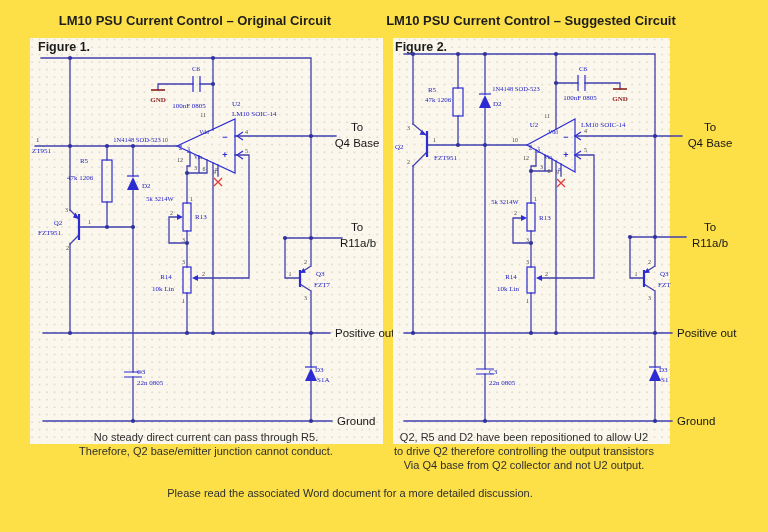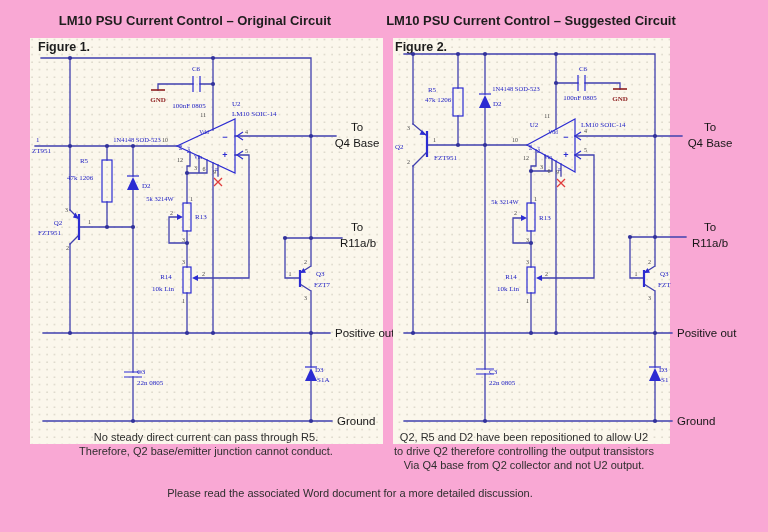--- a/index.html
+++ b/index.html
@@ -1,16 +1,16 @@
 <!DOCTYPE html>
 <html><head>
 <meta charset="utf-8">
 <style>
   html,body{margin:0;padding:0;background:#ffffff;}
-  #stage{position:relative;width:768px;height:532px;background:#f9a8d4;overflow:hidden;}
+  #stage{position:relative;width:768px;height:532px;background:#fde047;overflow:hidden;}
   svg{display:block;}
   .w{stroke:#4040ae;stroke-width:1.3;fill:none;stroke-linecap:square;}
   .c{stroke:#2c2cd2;stroke-width:1.2;fill:none;}
   .cbar{stroke:#2c2cd2;stroke-width:2.2;fill:none;}
   .cf{fill:#2c2cd2;stroke:none;}
   .dot{fill:#32329b;stroke:none;}
   .lbl{font:7px "Liberation Serif",serif;fill:#2323c4;}
   .lbl65{font:6.5px "Liberation Serif",serif;fill:#2323c4;}
   .pin{font:6px "Liberation Serif",serif;fill:#4a4a4a;}
   .opi{font:5.5px "Liberation Serif",serif;fill:#2323c4;}

